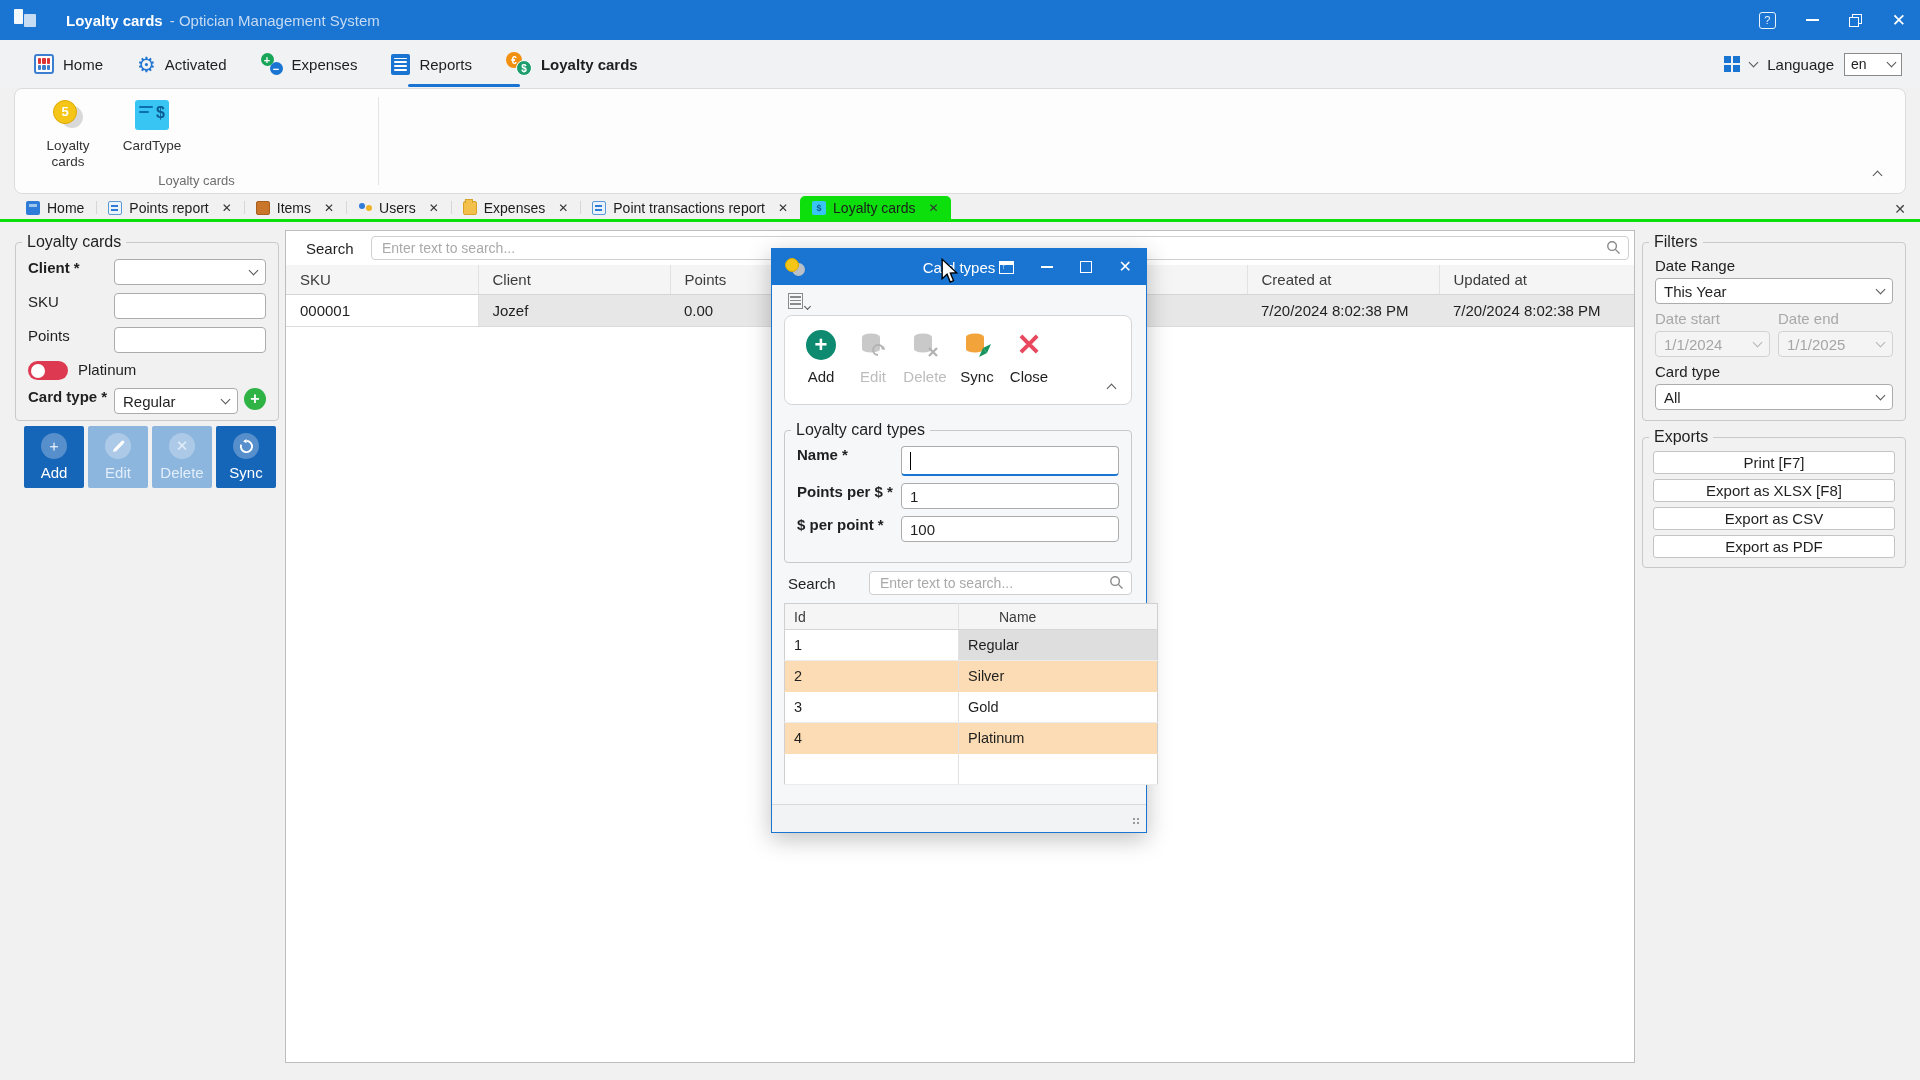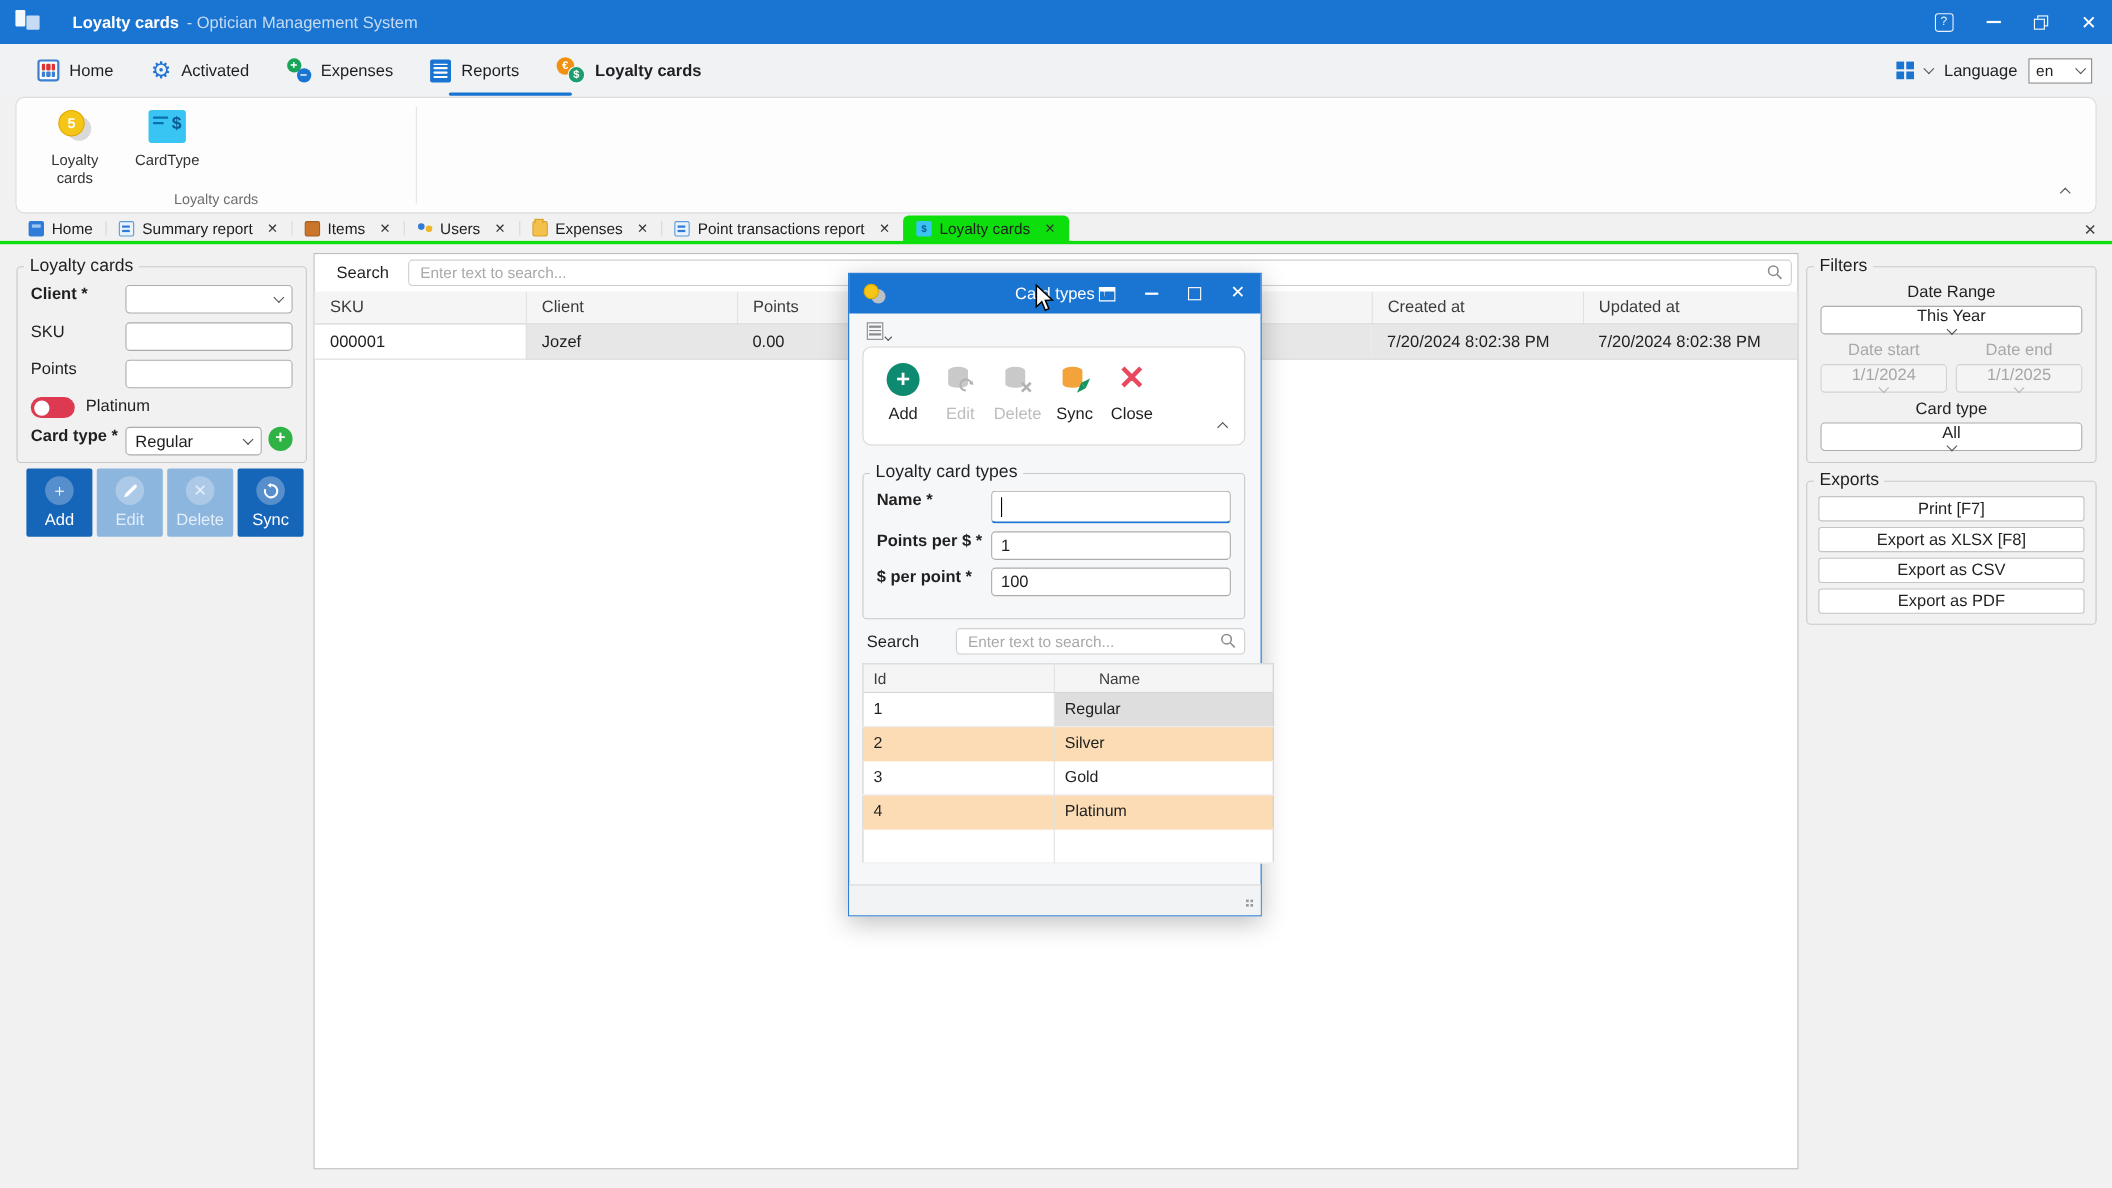--- a/index.html
+++ b/index.html
@@ -116,23 +116,23 @@
   .main-search { position:absolute; left:85px; top:5px; right:5px; }
   table.grid { border-collapse:collapse; width:100%; table-layout:fixed; }
   .grid th { background:#f5f5f5; font-weight:normal; font-size:15px; color:#3c3c3c; text-align:left; padding:6px 14px; border-right:1px solid #e2e2e2; border-bottom:1px solid #d5d5d5; height:28px;}
   .grid td { font-size:15px; color:#1f1f1f; padding:7px 14px; border-bottom:1px solid #dcdcdc; height:32px;}
   .main-grid-wrap { position:absolute; left:0; top:34px; right:0;}
   .row-sel td { background:#e7e7e7; }
   .row-sel td:first-child { background:#fff; border-right:1px solid #e2e2e2;}
 
   
   .filters-fs { position:absolute; left:1642px; top:233px; width:264px; height:188px; }
-  .filters-fs .lbl { font-size:15px; margin:6px 12px 4px;text-align:center; }
+  .filters-fs .lbl { font-size:15px; margin:6px 12px 4px; }
   .filters-fs .lbl.dim { color:#a8a8a8; }
-  .filters-fs .ctrl { margin:0 12px;flex-direction:column; }
+  .filters-fs .ctrl { margin:0 12px; }
   .two-col { display:flex; gap:8px; margin:0 12px; }
   .two-col > div { flex:1; }
   .two-col .lbl { margin:6px 0 4px; }
   .two-col .ctrl { margin:0; }
   .exports-fs { position:absolute; left:1642px; top:428px; width:264px; height:140px; }
   .exp-btn { margin:5px 10px; height:23px; background:#fff; border:1px solid #c4c4c4; border-radius:3px; font-size:15px; color:#1f1f1f; display:flex; align-items:center; justify-content:center;}
 
   
   .modal { position:absolute; left:771px; top:248px; width:376px; height:585px; background:#f6f7f9; border:1.5px solid #1974d2; box-shadow:0 6px 22px rgba(0,0,0,.25); z-index:10;}
   .m-title { position:absolute; top:0; left:0; right:0; height:36px; background:#1974d2; display:flex; align-items:center; color:#fff;}
@@ -280,21 +280,21 @@
   <span class="chev up rp-chev"></span>
 </div>
 
 <div class="doctabs">
   <div class="dtab">
     <span class="dticon home"></span>
     <span>Home</span>
   </div>
   <div class="dtab">
     <span class="dticon page"></span>
-    <span>Summary report</span>
+    <span>Points report</span>
     <span class="x">✕</span>
   </div>
   <div class="dtab">
     <span class="dticon box"></span>
     <span>Items</span>
     <span class="x">✕</span>
   </div>
   <div class="dtab">
     <span class="dticon users"></span>
     <span>Users</span>

